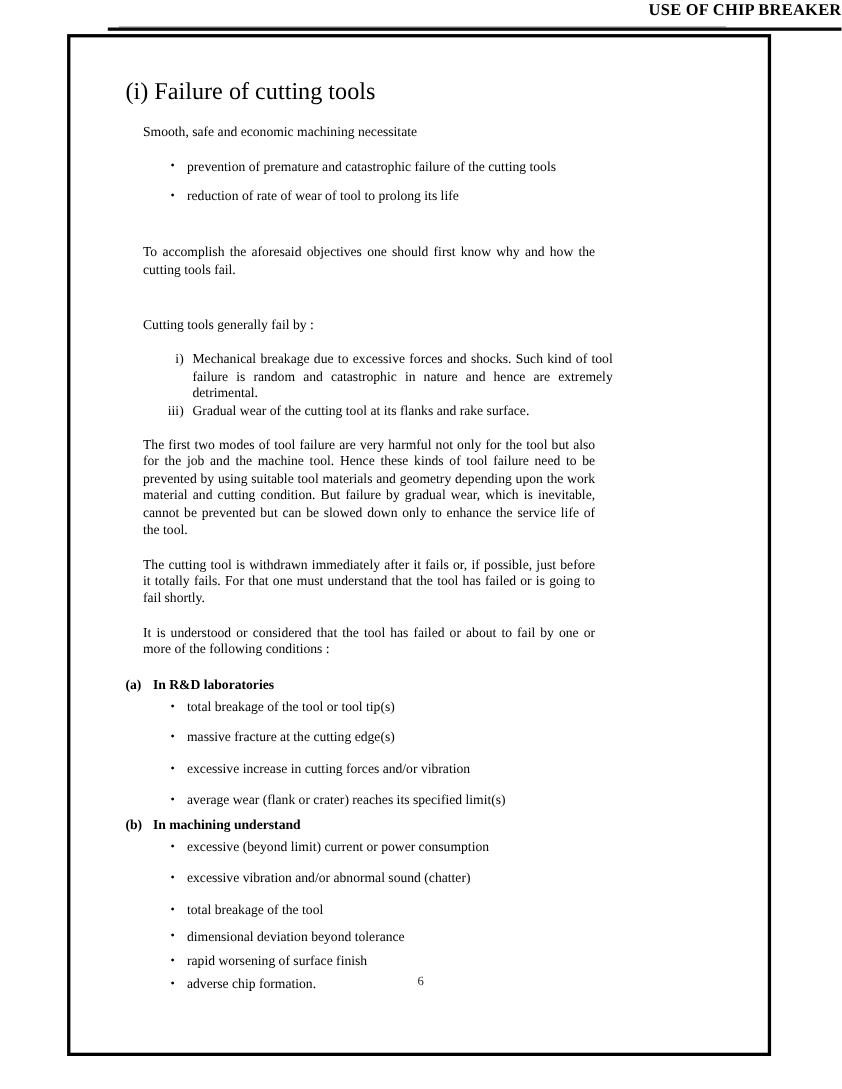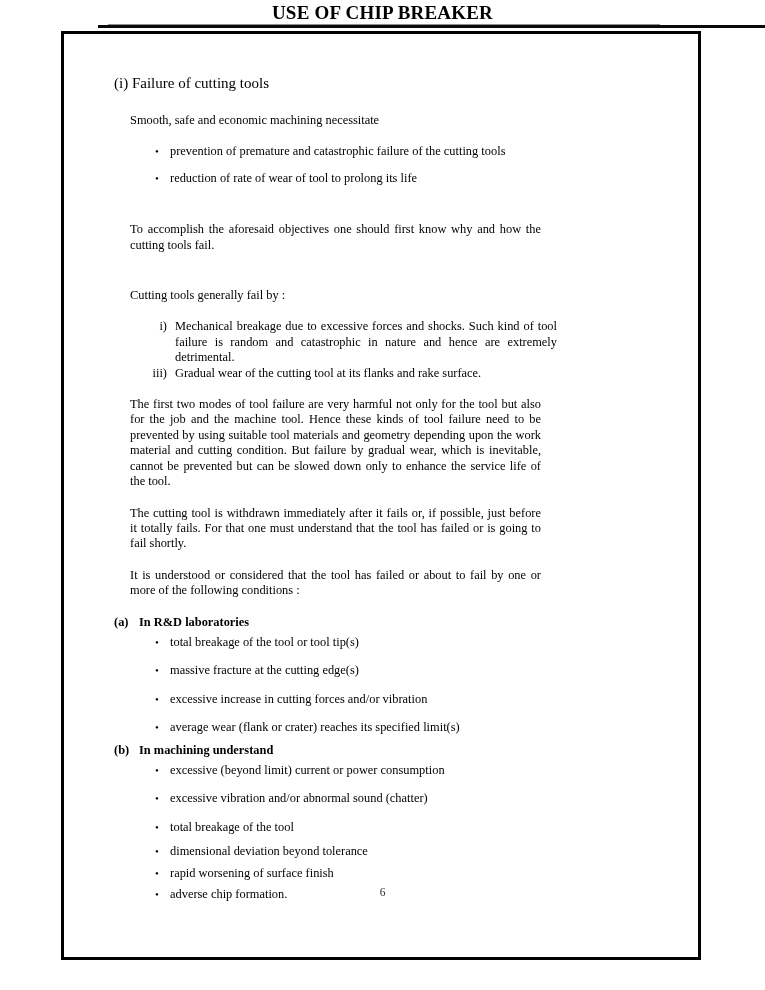--- a/index.html
+++ b/index.html
@@ -22,22 +22,22 @@
     left: 0;
     top: 0;
     width: 765px;
     height: 31px;
   }
   .running-header .header-title {
     position: absolute;
     left: 0;
     top: 2px;
     width: 765px;
-    text-align: center;
-    font-size: 19px;
+    text-align: right;
+    font-size: 15px;
     font-weight: bold;
     letter-spacing: 0.2px;
     white-space: nowrap;
   }
   .header-rule {
     position: absolute;
     left: 108px;
     top: 24px;
     width: 552px;
     height: 4px;
@@ -73,21 +73,21 @@
   .content {
     position: absolute;
     left: 114px;
     top: 72px;
     width: 443px;
     font-size: 12.4px;
     line-height: 15.4px;
   }
 
   .section-heading {
-    font-size: 15px;
+    font-size: 22px;
     line-height: 22px;
     margin: 0 0 19px 0;
     white-space: nowrap;
   }
 
   p.para {
     margin: 16px;
     text-align: justify;
     text-justify: inter-word;
   }

